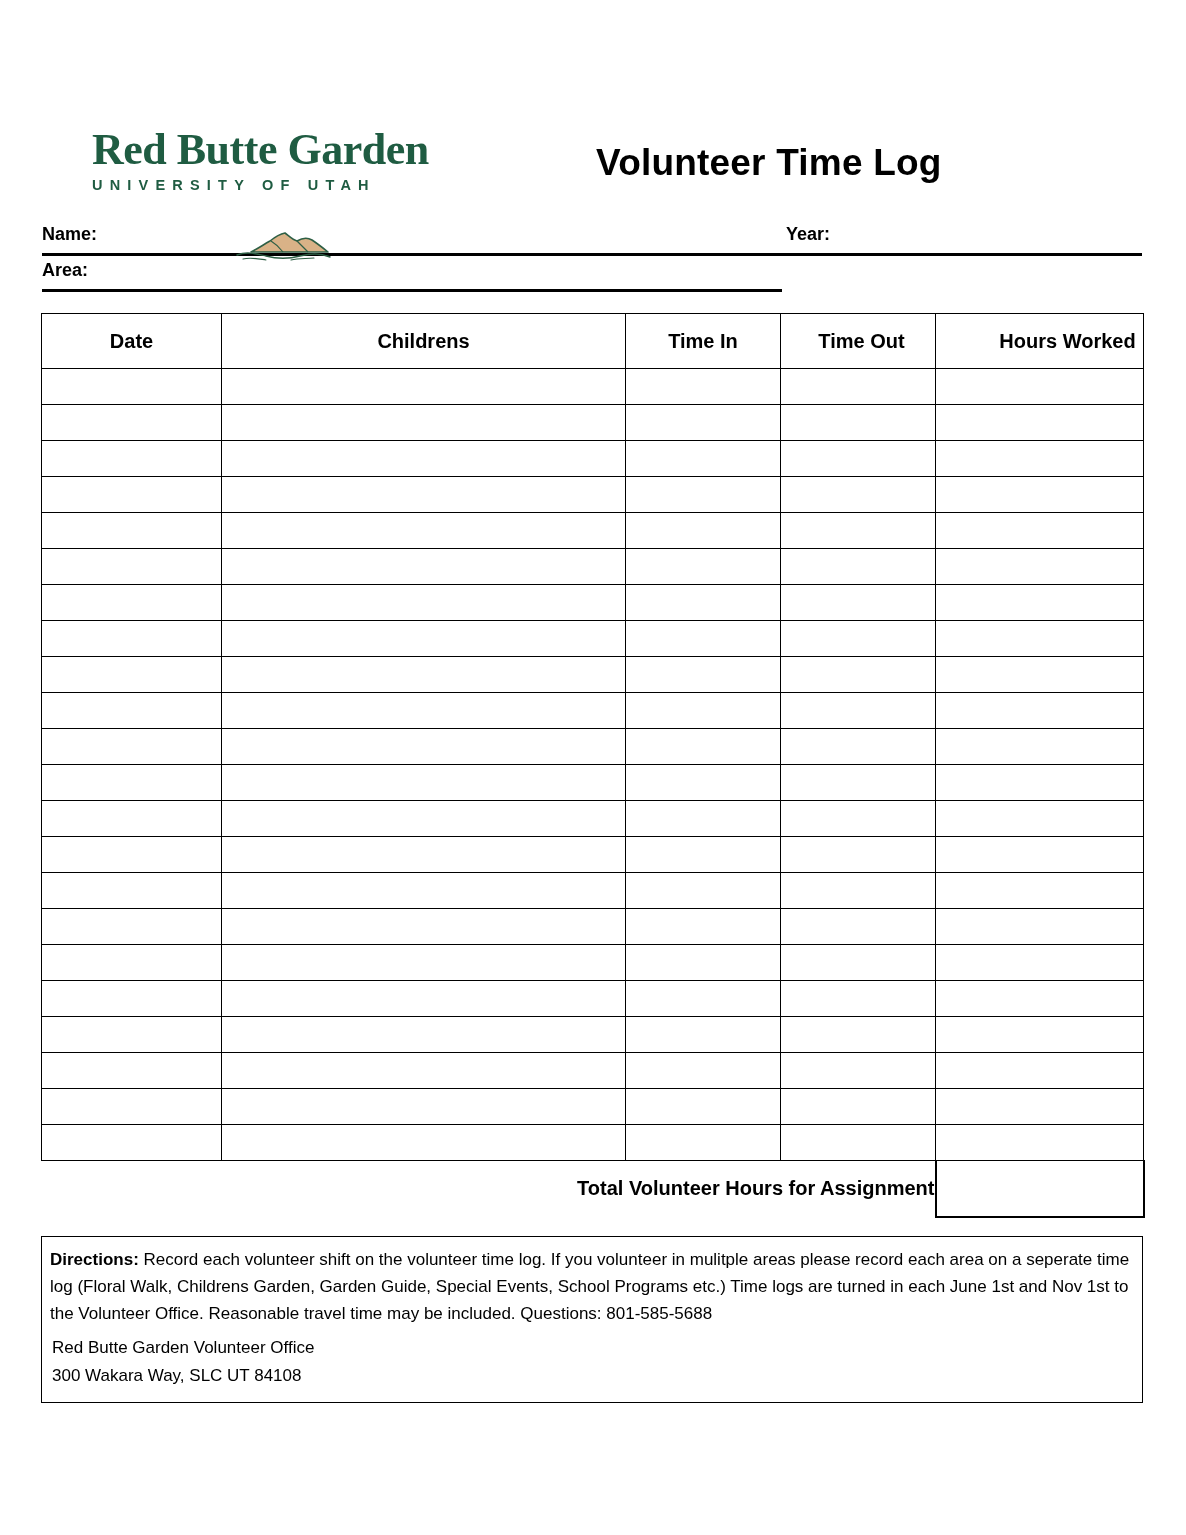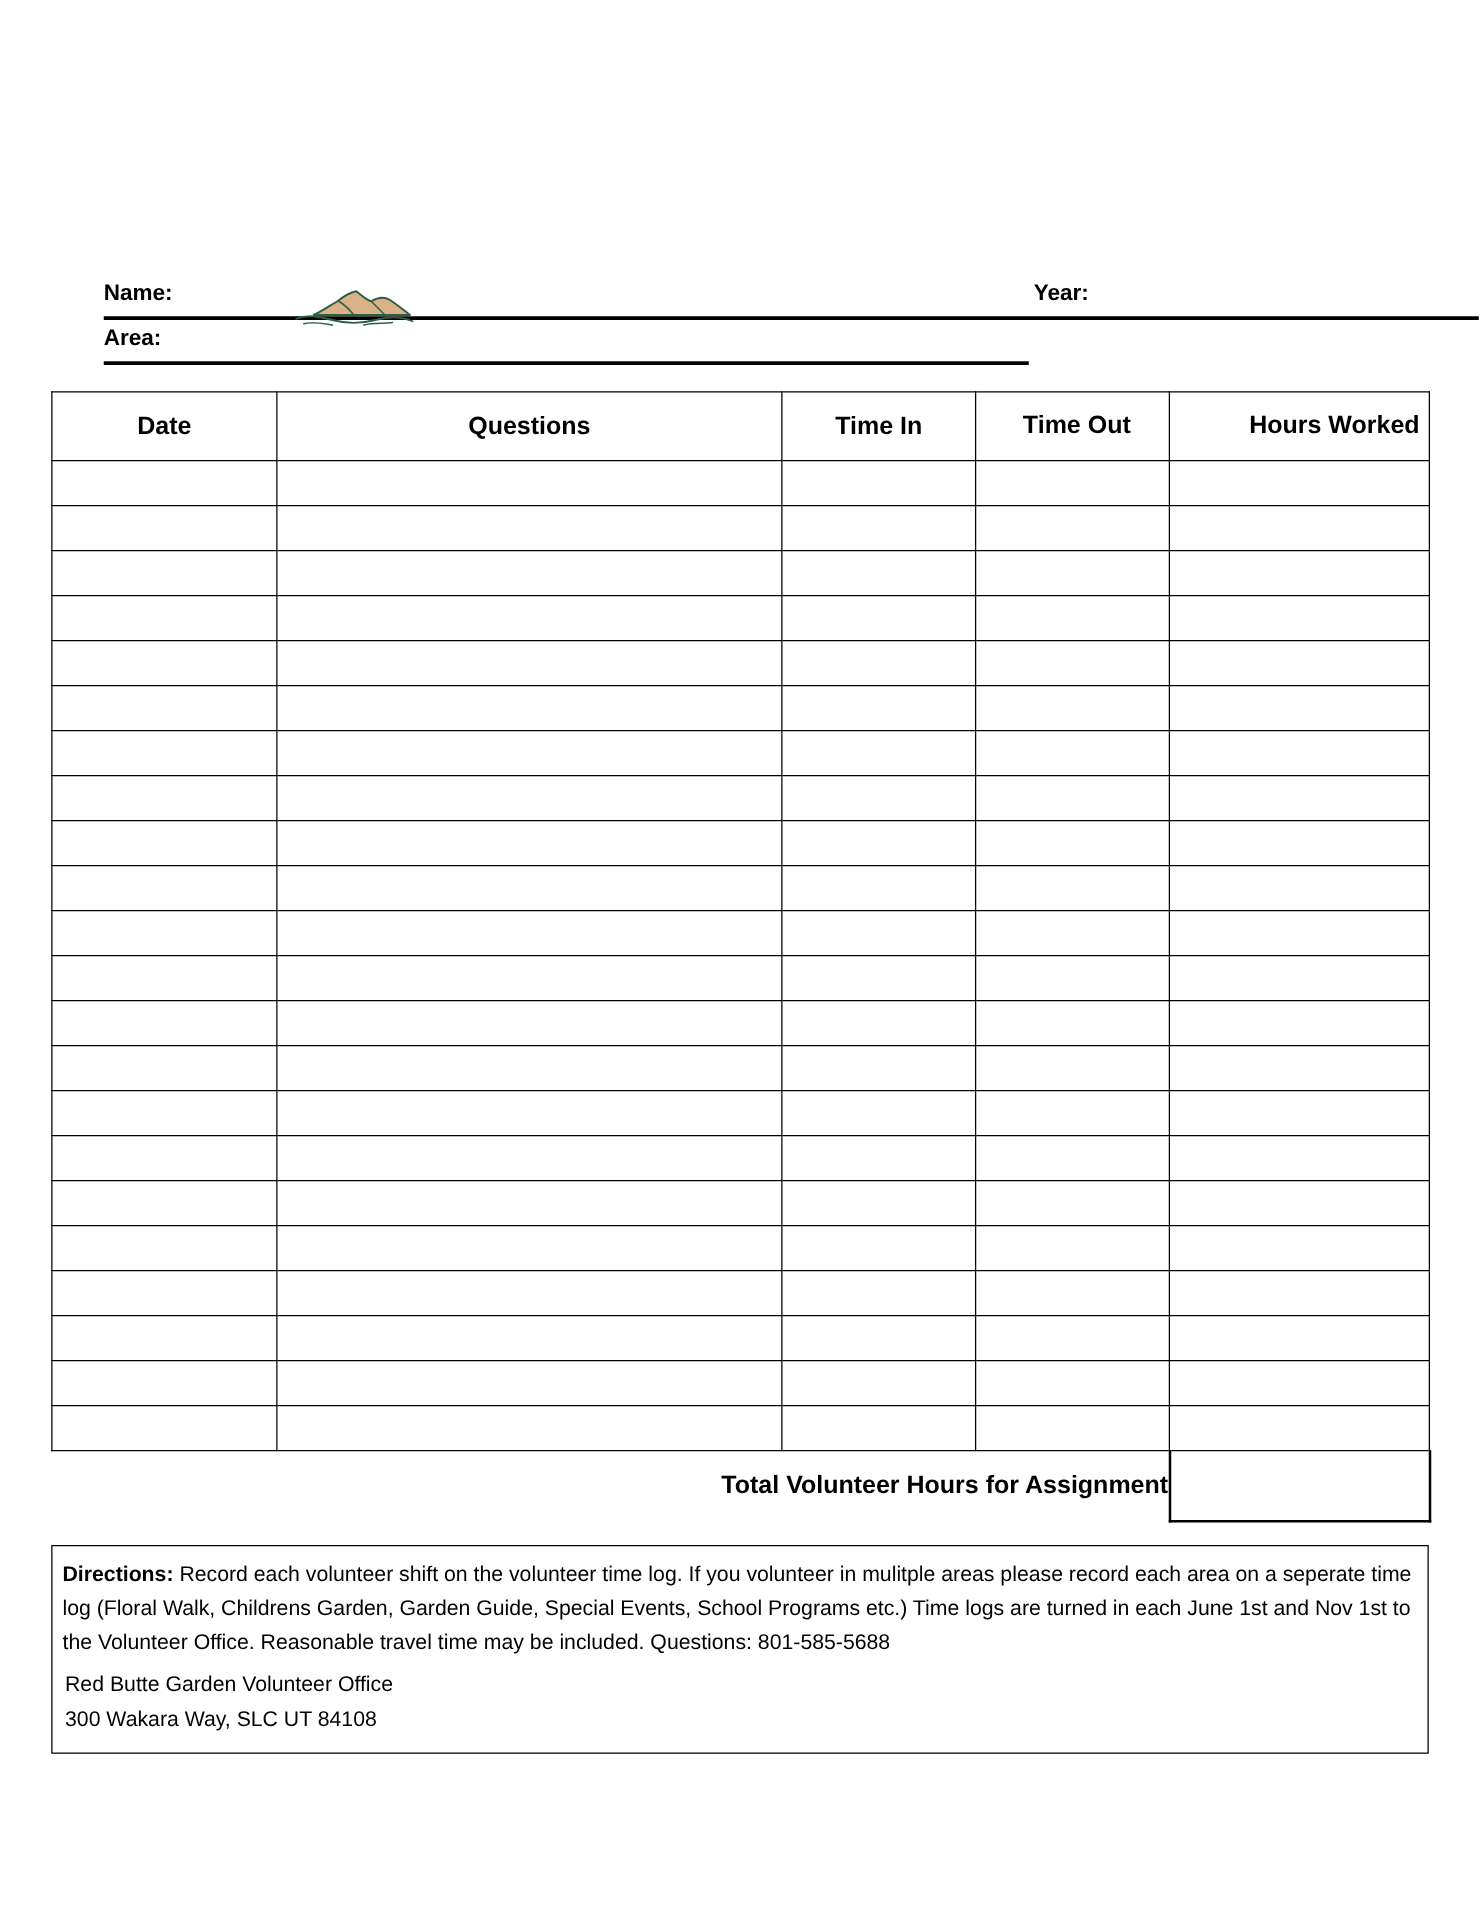--- a/index.html
+++ b/index.html
@@ -69,21 +69,20 @@
   .fields {
     position: absolute;
     left: 0;
     top: 222px;
     width: 1186px;
     height: 74px;
   }
   .field-row {
     position: absolute;
     height: 34px;
-    margin-left: 41px;
   }
   .field-row.name-row { left: 42px; top: 0px; width: 1100px; }
   .field-row.area-row { left: 42px; top: 36px; width: 740px; }
 
   .field-label {
     position: absolute;
     left: 0;
     top: 0;
     font-size: 18px;
     font-weight: 700;
@@ -208,20 +207,29 @@
     line-height: 28px;
   }
   .footer-left  { left: 2px; }
   .footer-right { left: 586px; }
 </style>
 </head>
 <body>
 
 <div class="page">
 
+  <div class="header">
+
+    <div class="logo">
+      <div class="logo-main">Red Butte Garden</div>
+      <div class="logo-sub">UNIVERSITY OF UTAH</div>
+    </div>
+
+    <div class="doc-title">Volunteer Time Log</div>
+  </div>
 
   <div class="fields">
 
     <div class="field-row name-row">
       <span class="field-label">Name:</span>
       <span class="field-label year-label">Year:</span>
       <span class="field-rule"></span>
     </div>
 
     <svg class="butte" viewBox="0 0 110 36">
@@ -246,21 +254,21 @@
         <col class="col-timein">
       <col class="col-timeout">
         <col class="col-hours">
     </colgroup>
     <thead>
       <tr>
         <th>
           <span>Date</span>
         </th>
         <th>
-          <span>Questions</span>
+          <span>Childrens</span>
         </th>
         <th>
           <span>Time In</span>
         </th>
         <th class="th-overflow">
           <span class="th-text">Time Out</span>
         </th>
         <th class="th-overflow th-hours">
           <span class="th-text">Hours Worked</span>
         </th>

